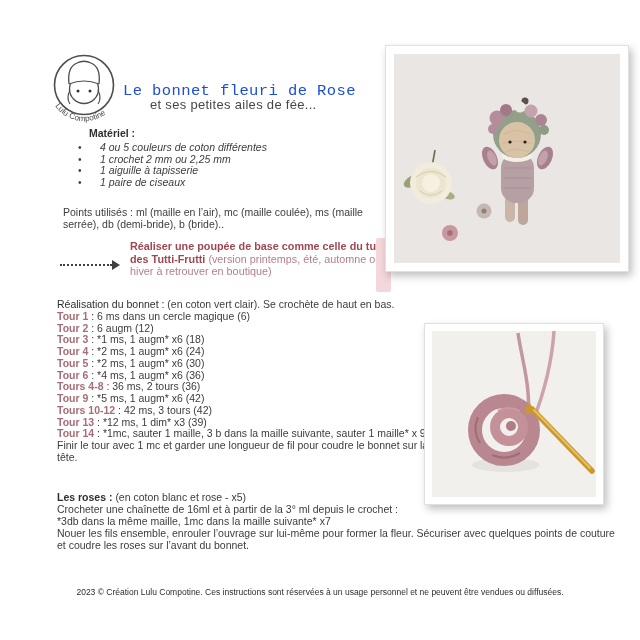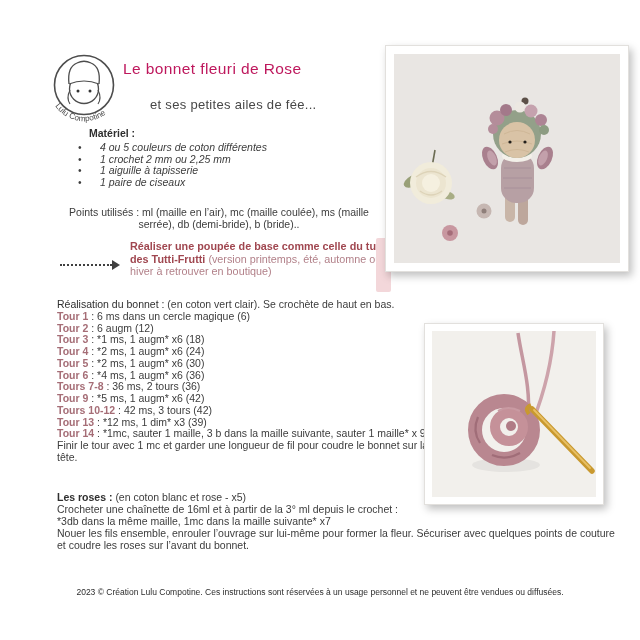--- a/index.html
+++ b/index.html
@@ -5,32 +5,32 @@
   html,body{margin:0;padding:0;}
   body{
     width:640px;height:640px;position:relative;overflow:hidden;
     background:#ffffff;color:#3c3c3c;
     font-family:"Liberation Sans",sans-serif;
   }
   .abs{position:absolute;}
 
   
   #logo{left:46px;top:52px;width:80px;height:82px;z-index:2;}
-  #title{left:123px;top:60px;font-size:15.5px;letter-spacing:.4px;color:#be185d;white-space:nowrap;}
+  #title{left:123px;top:82px;font-size:15.5px;letter-spacing:.4px;color:#1d4ed8;white-space:nowrap;font-family:Liberation Mono, monospace;}
   #subtitle{left:150px;top:97px;font-size:13px;letter-spacing:.3px;color:#474747;white-space:nowrap;}
 
   
   #materiel{left:57px;top:128px;font-size:10.5px;line-height:11.8px;width:330px;}
   #materiel .hd{font-weight:bold;color:#2f2f2f;padding-left:32px;}
   #materiel ul{margin:2px 0 0 0;padding:0;list-style:none;}
   #materiel li{position:relative;padding-left:43px;font-style:italic;}
   #materiel li::before{content:"•";position:absolute;left:21px;top:0;font-size:10px;color:#3c3c3c;}
 
   
-  #points{left:51px;top:206px;width:336px;font-size:10.5px;line-height:12px;text-align:center;}
+  #points{left:63px;top:206px;width:336px;font-size:10.5px;line-height:12px;}
 
   
   #callout-arrow{left:60px;top:264px;width:52px;height:0;border-top:2px dotted #3f3f3f;}
   #callout-arrowhead{left:112px;top:260px;width:0;height:0;border-left:8px solid #3f3f3f;border-top:5px solid transparent;border-bottom:5px solid transparent;}
   #callout-text{left:130px;top:240px;width:274px;font-size:10.8px;line-height:12.6px;}
   #callout-text .strong{font-weight:bold;color:#a04750;}
   #callout-text .light{color:#b28089;}
 
   
   #bonnet{left:57px;top:299px;width:388px;font-size:10.5px;line-height:11.75px;}
@@ -102,21 +102,21 @@
   <div>
     <span class="hd">Réalisation du bonnet :</span>
     <span>(en coton vert clair). Se crochète de haut en bas.</span>
   </div>
   <div><span class="tlabel">Tour 1</span><span> : 6 ms dans un cercle magique (6)</span></div>
   <div><span class="tlabel">Tour 2</span><span> : 6 augm (12)</span></div>
   <div><span class="tlabel">Tour 3</span><span> : *1 ms, 1 augm* x6 (18)</span></div>
   <div><span class="tlabel">Tour 4</span><span> : *2 ms, 1 augm* x6 (24)</span></div>
   <div><span class="tlabel">Tour 5</span><span> : *2 ms, 1 augm* x6 (30)</span></div>
   <div><span class="tlabel">Tour 6</span><span> : *4 ms, 1 augm* x6 (36)</span></div>
-  <div><span class="tlabel">Tours 7-8</span><span> : 36 ms, 2 tours (36)</span></div>
+  <div><span class="tlabel">Tours 4-8</span><span> : 36 ms, 2 tours (36)</span></div>
   <div><span class="tlabel">Tour 9</span><span> : *5 ms, 1 augm* x6 (42)</span></div>
   <div><span class="tlabel">Tours 10-12</span><span> : 42 ms, 3 tours (42)</span></div>
   <div><span class="tlabel">Tour 13</span><span> : *12 ms, 1 dim* x3 (39)</span></div>
   <div><span class="tlabel">Tour 14</span><span> : *1mc, sauter 1 maille, 3 b dans la maille suivante, sauter 1 maille* x 9. Finir le tour avec 1 mc et garder une longueur de fil pour coudre le bonnet sur la tête.</span></div>
 </div>
 
 <div class="abs" id="roses">
   <div>
     <span class="hd">Les roses :</span>
     <span>(en coton blanc et rose - x5)</span>

